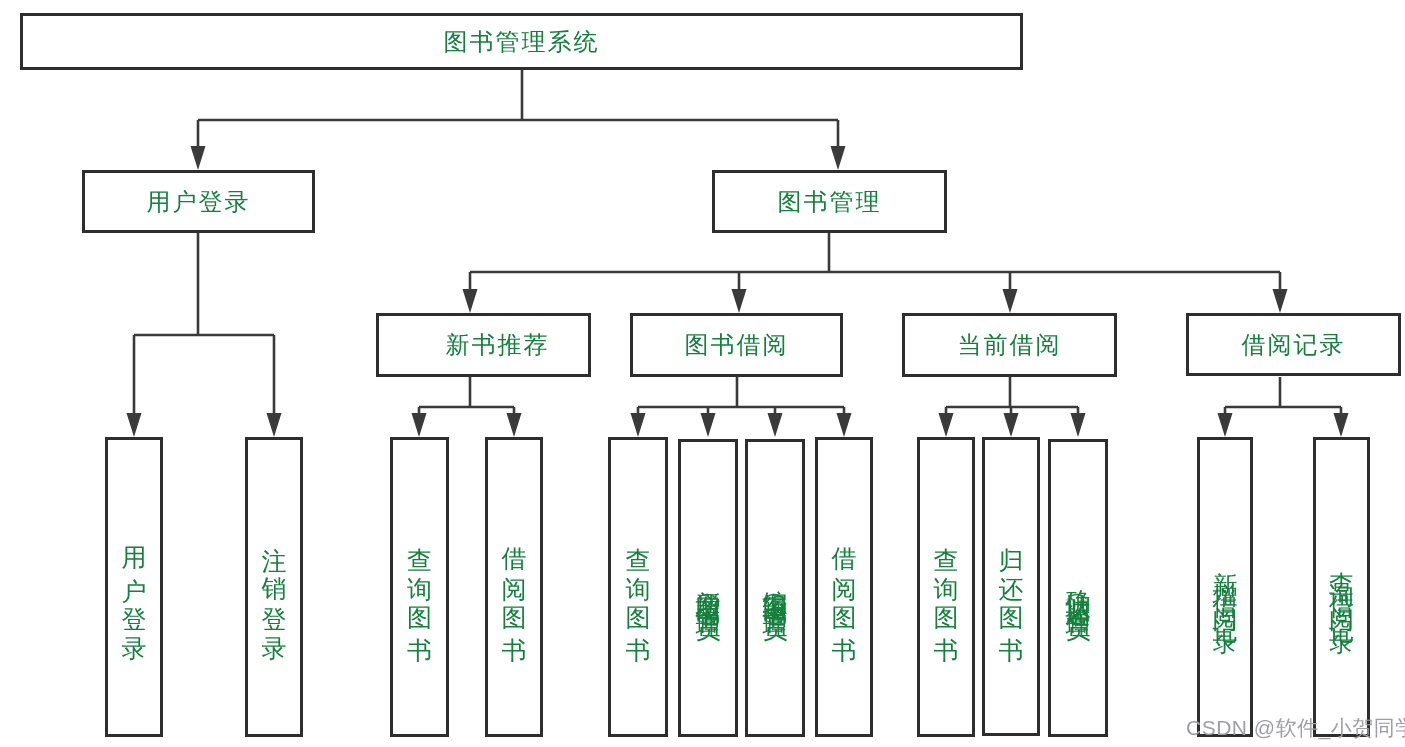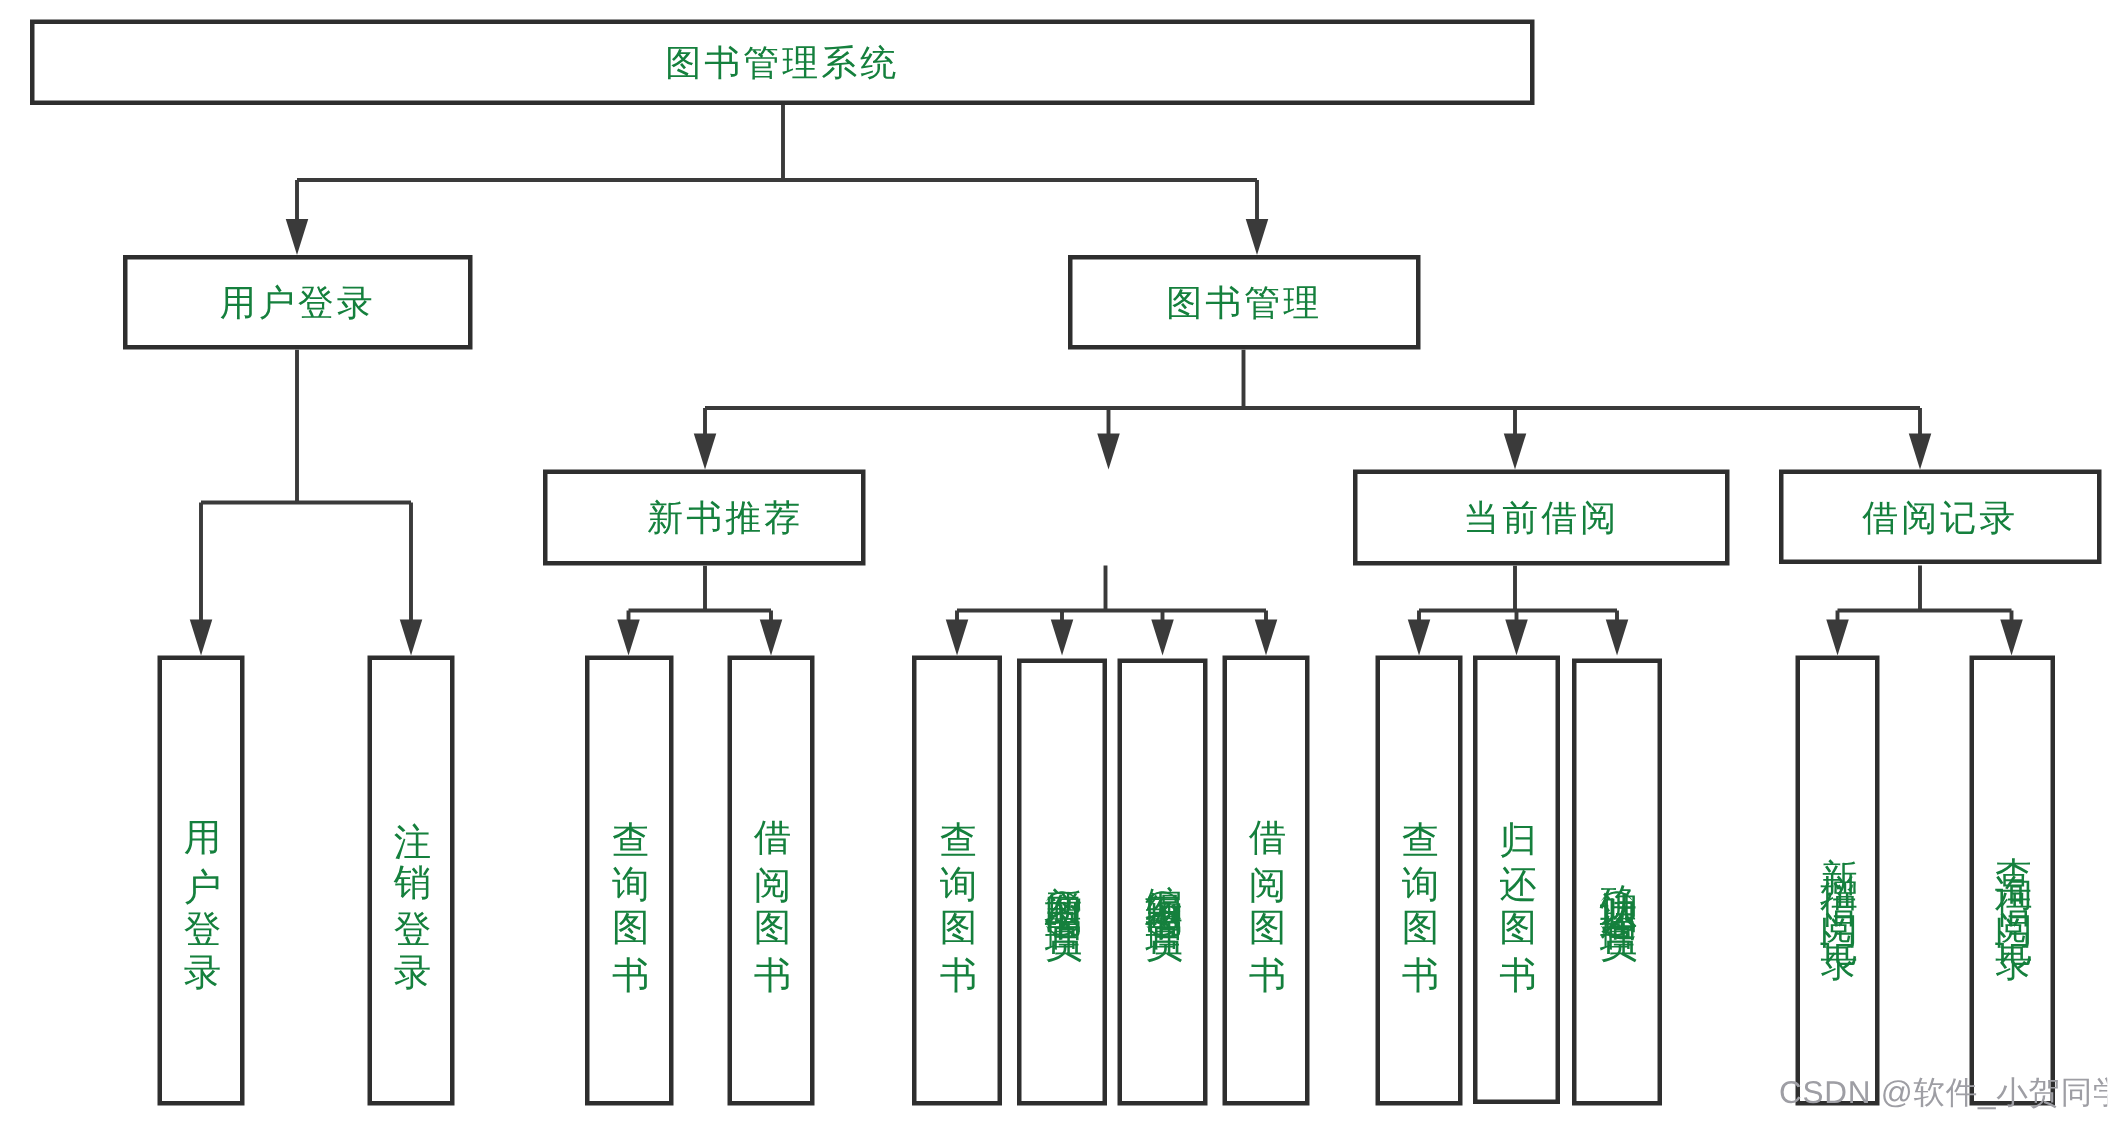--- a/index.html
+++ b/index.html
@@ -103,24 +103,27 @@
     <span class="hlabel">图书管理系统</span>
   </div>
 
   <div class="box" style="left:82px; top:170px; width:233px; height:63px;">
     <span class="hlabel">用户登录</span>
   </div>
   <div class="box" style="left:712px; top:170px; width:235px; height:63px;">
     <span class="hlabel">图书管理</span>
   </div>
 
-  <div class="box" style="left:362px; top:313px; width:215px; height:64px;padding-left:28px;">
+  <div class="box" style="left:376px; top:313px; width:215px; height:64px;padding-left:28px;">
     <span class="hlabel">新书推荐</span>
   </div>
-  <div class="box" style="left:902px; top:313px; width:251px; height:64px;align-items:center;">
+  <div class="box" style="left:630px; top:313px; width:213px; height:64px;">
+    <span class="hlabel">图书借阅</span>
+  </div>
+  <div class="box" style="left:902px; top:313px; width:215px; height:64px;align-items:center;">
     <span class="hlabel">当前借阅</span>
   </div>
   <div class="box" style="left:1172px; top:313px; width:215px; height:63px;margin-left:14px;">
     <span class="hlabel">借阅记录</span>
   </div>
 
   <div class="box" style="left:105px; top:437px; width:58px; height:300px;">
     <span class="vtext len4">用户登录</span>
   </div>
   <div class="box" style="left:245px; top:437px; width:58px; height:300px;">

